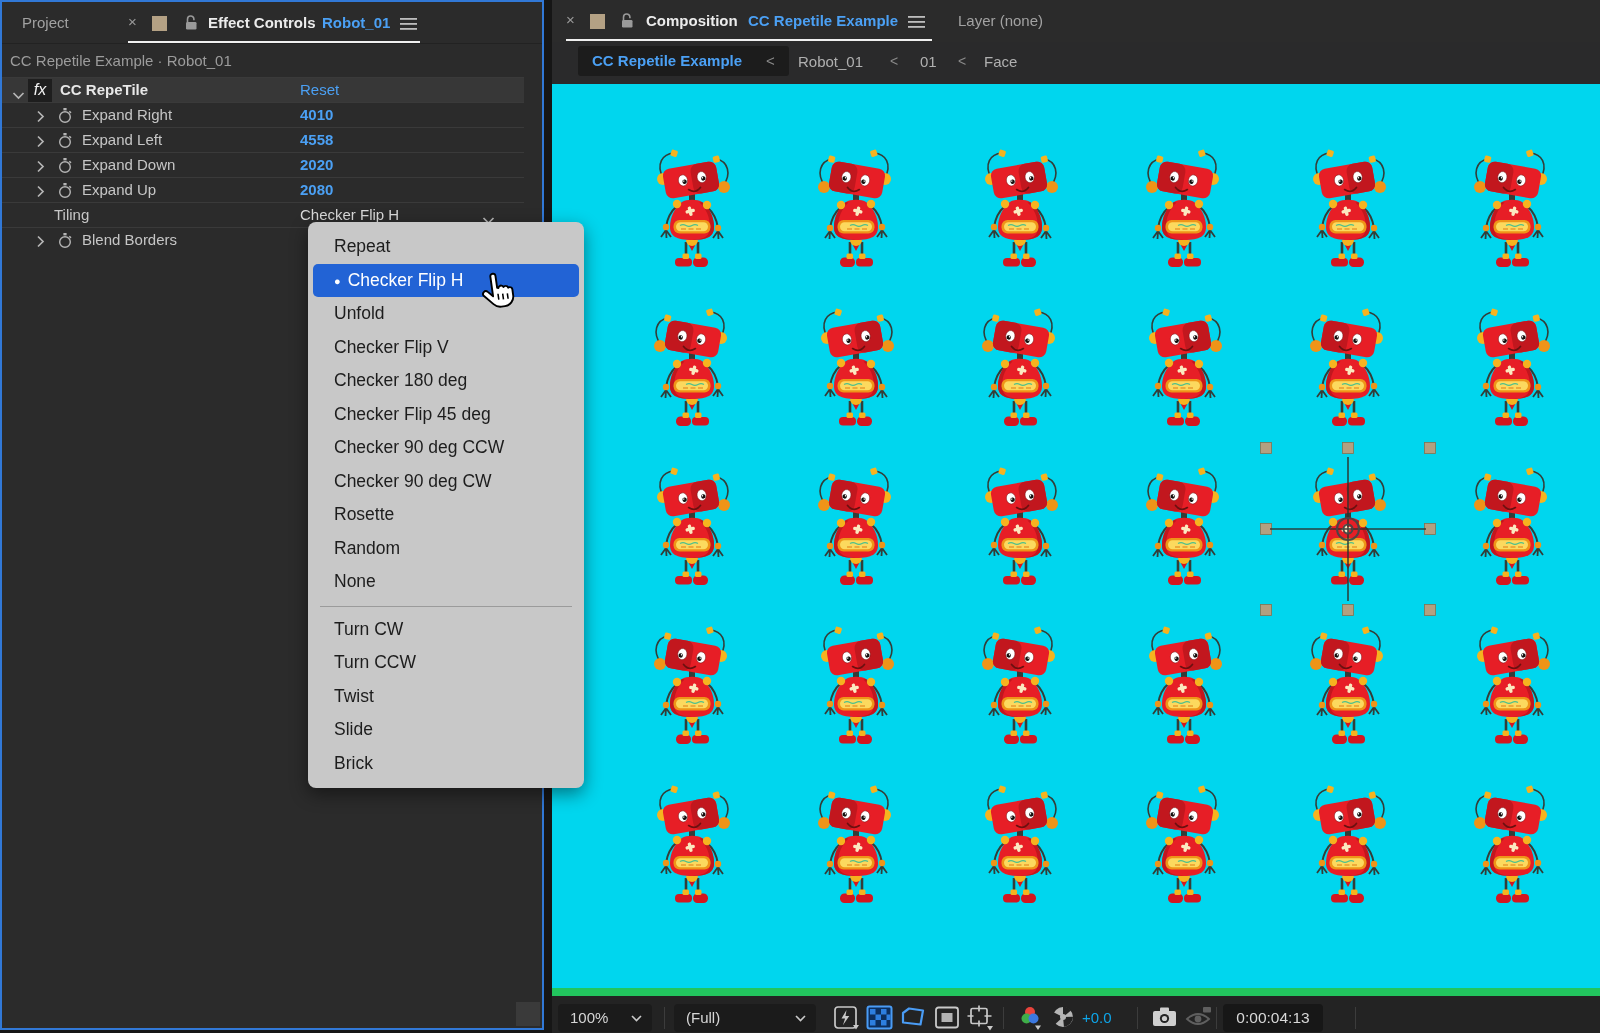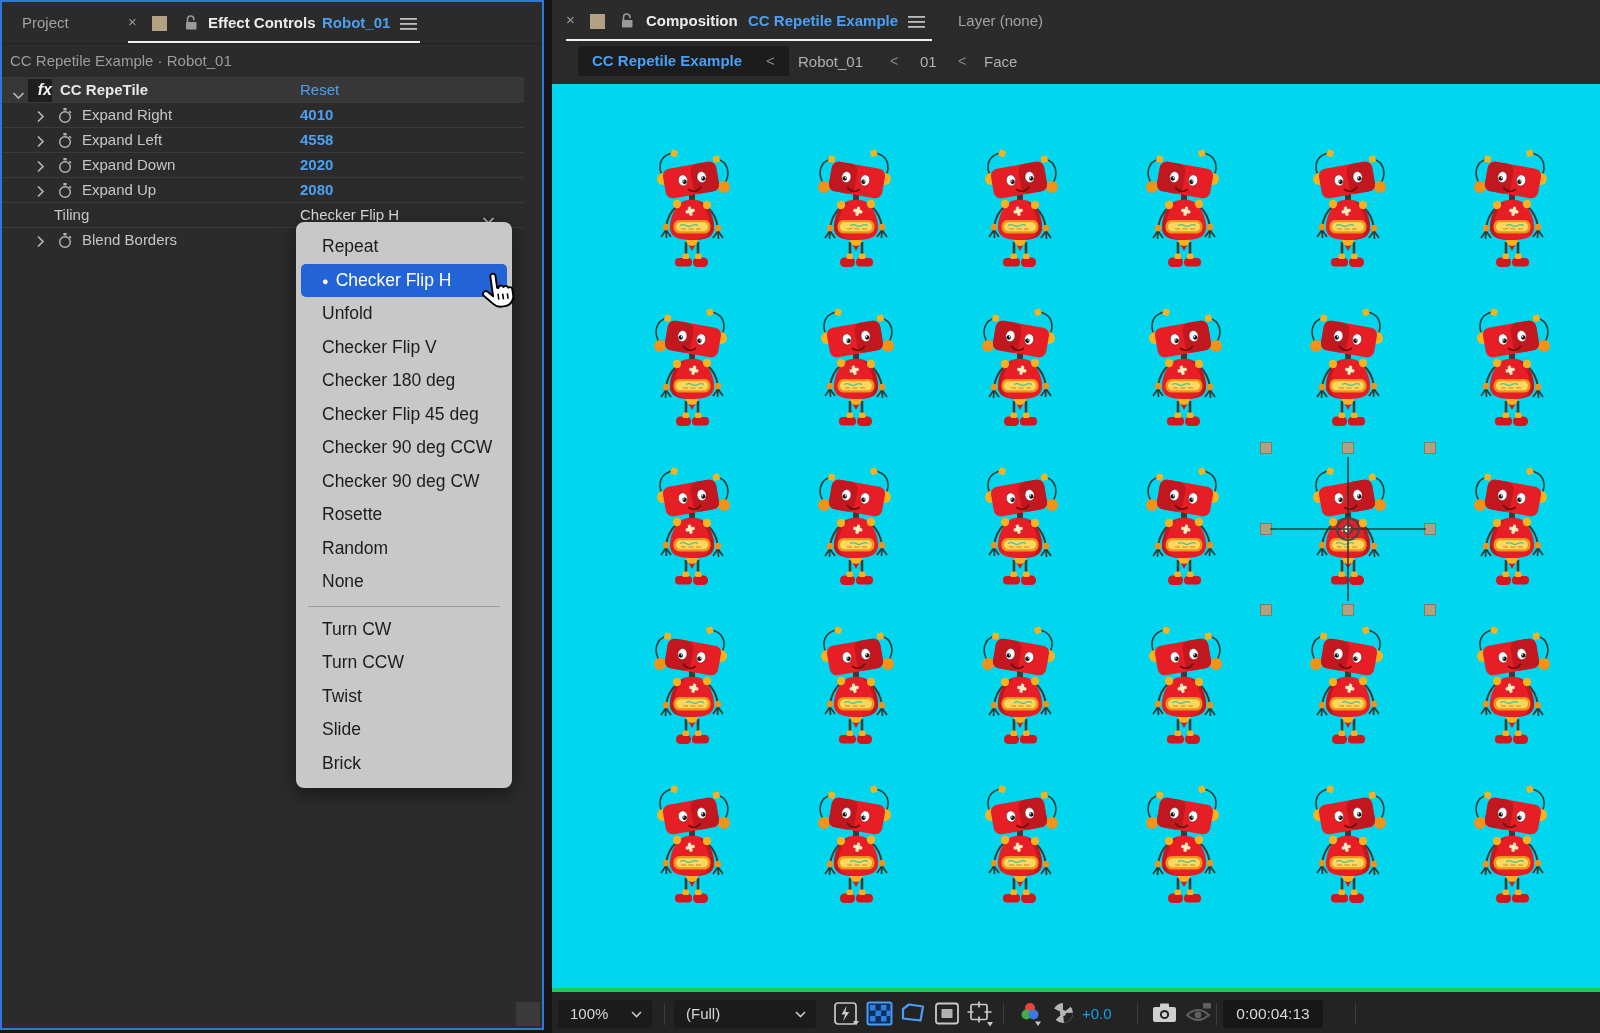--- a/index.html
+++ b/index.html
@@ -25,29 +25,29 @@
   #param-rows { position:absolute; left:0; top:75px; width:522px; }
   .prow { position:relative; height:25px; border-top:1px solid #3a3a3a; background:#2b2b2b; }
   .prow.header { background:#373737; }
   .prow .lbl { position:absolute; left:80px; top:3px; font-size:15px; color:#c6c6c6; }
   .prow .val { position:absolute; left:298px; top:3px; font-size:15px; color:#4ba0f4; font-weight:bold; }
   .prow .val.plain { color:#d9d9d9; font-weight:normal; }
   .prow .chev { position:absolute; left:34px; top:6px; }
   .prow .stopwatch { position:absolute; left:56px; top:4px; }
   .prow .caret-open { position:absolute; left:10px; top:8px; }
   .fx-badge { position:absolute; left:26px; top:1px; width:24px; height:23px; background:#1e1e1e;
-              color:#f2f2f2; font-style:italic; font-size:16px; font-weight:bold;
-              text-align:right; line-height:22px; }
+              color:#f2f2f2; font-style:italic; font-size:16px; font-weight:normal;
+              text-align:center; line-height:22px; }
   .ec-name { position:absolute; left:58px; top:3px; font-size:15px; color:#e8e8e8; font-weight:bold; }
   .ec-reset { position:absolute; left:298px; top:3px; font-size:15px; color:#4ba0f4; }
   .dd-caret { position:absolute; left:480px; top:8px; }
   #corner-grip { position:absolute; right:2px; bottom:2px; width:24px; height:24px; background:#3a3a3a; }
 
   
-  #tiling-menu { position:absolute; left:296px; top:222px; width:216px; background:#c8c8c8;
+  #tiling-menu { position:absolute; left:308px; top:222px; width:276px; background:#c8c8c8;
                  border-radius:8px; padding:8px 0; box-shadow:0 6px 18px rgba(0,0,0,.45); z-index:40; }
   .mi { position:relative; height:33.5px; line-height:33.5px; font-size:17.5px; color:#1d1d1d;
         padding-left:26px; }
   .mi.sel { background:#2263d5; color:#ffffff; border-radius:5px; margin:0 5px; padding-left:21px; }
   .mi.sel .bullet { display:inline-block; margin-right:7px; font-size:11px; vertical-align:1px; }
   .menu-sep { height:1px; background:#9b9b9b; margin:7px 12px 6px 12px; }
 
   #cursor { position:absolute; left:478px; top:270px; z-index:60; }
 
   
@@ -55,21 +55,21 @@
   #comp-breadcrumb { position:absolute; left:0; top:42px; width:100%; height:40px; }
   .crumb-chip { position:absolute; left:26px; top:4px; height:30px; background:#1c1c1c; border-radius:3px;
                 color:#4ba0f4; font-size:15px; font-weight:bold; line-height:30px; padding:0 14px; }
   .crumb { position:absolute; top:11px; font-size:15px; color:#b0b0b0; }
   .crumb-arrow { position:absolute; top:11px; font-size:14px; color:#8a8a8a; }
 
   #canvas { position:absolute; left:0; top:84px; width:1048px; height:904px; background:#00d6ee; overflow:hidden; }
 
   
   #comp-toolbar { position:absolute; left:0; top:988px; width:1048px; height:45px; background:#232323;
-                  border-top:4px solid #22c55e; }
+                  border-top:8px solid #22c55e; }
   .tb-box { position:absolute; top:8px; height:28px; background:#1b1b1b; border-radius:4px;
             color:#d6d6d6; font-size:15px; line-height:28px; padding-left:12px; }
   .tb-sep { position:absolute; top:11px; width:1px; height:22px; background:#3c3c3c; }
   .tb-icon { position:absolute; top:9px; }
   .tb-text { position:absolute; top:13px; font-size:15px; }
   #timecode { position:absolute; left:671px; top:8px; width:100px; height:28px; background:#171717;
               border-radius:4px; color:#d8d8d8; font-size:15.5px; line-height:28px; text-align:center; }
 </style>
 </head>
 <body>

